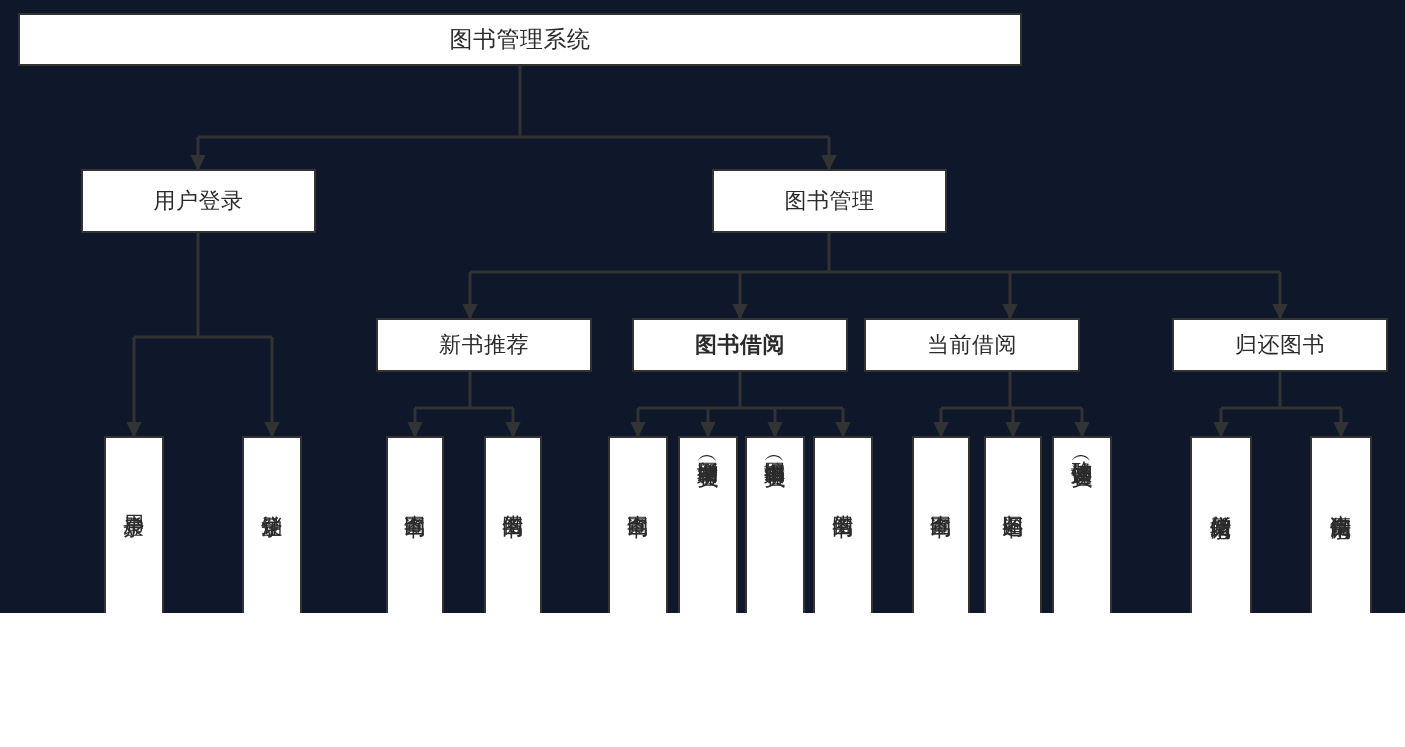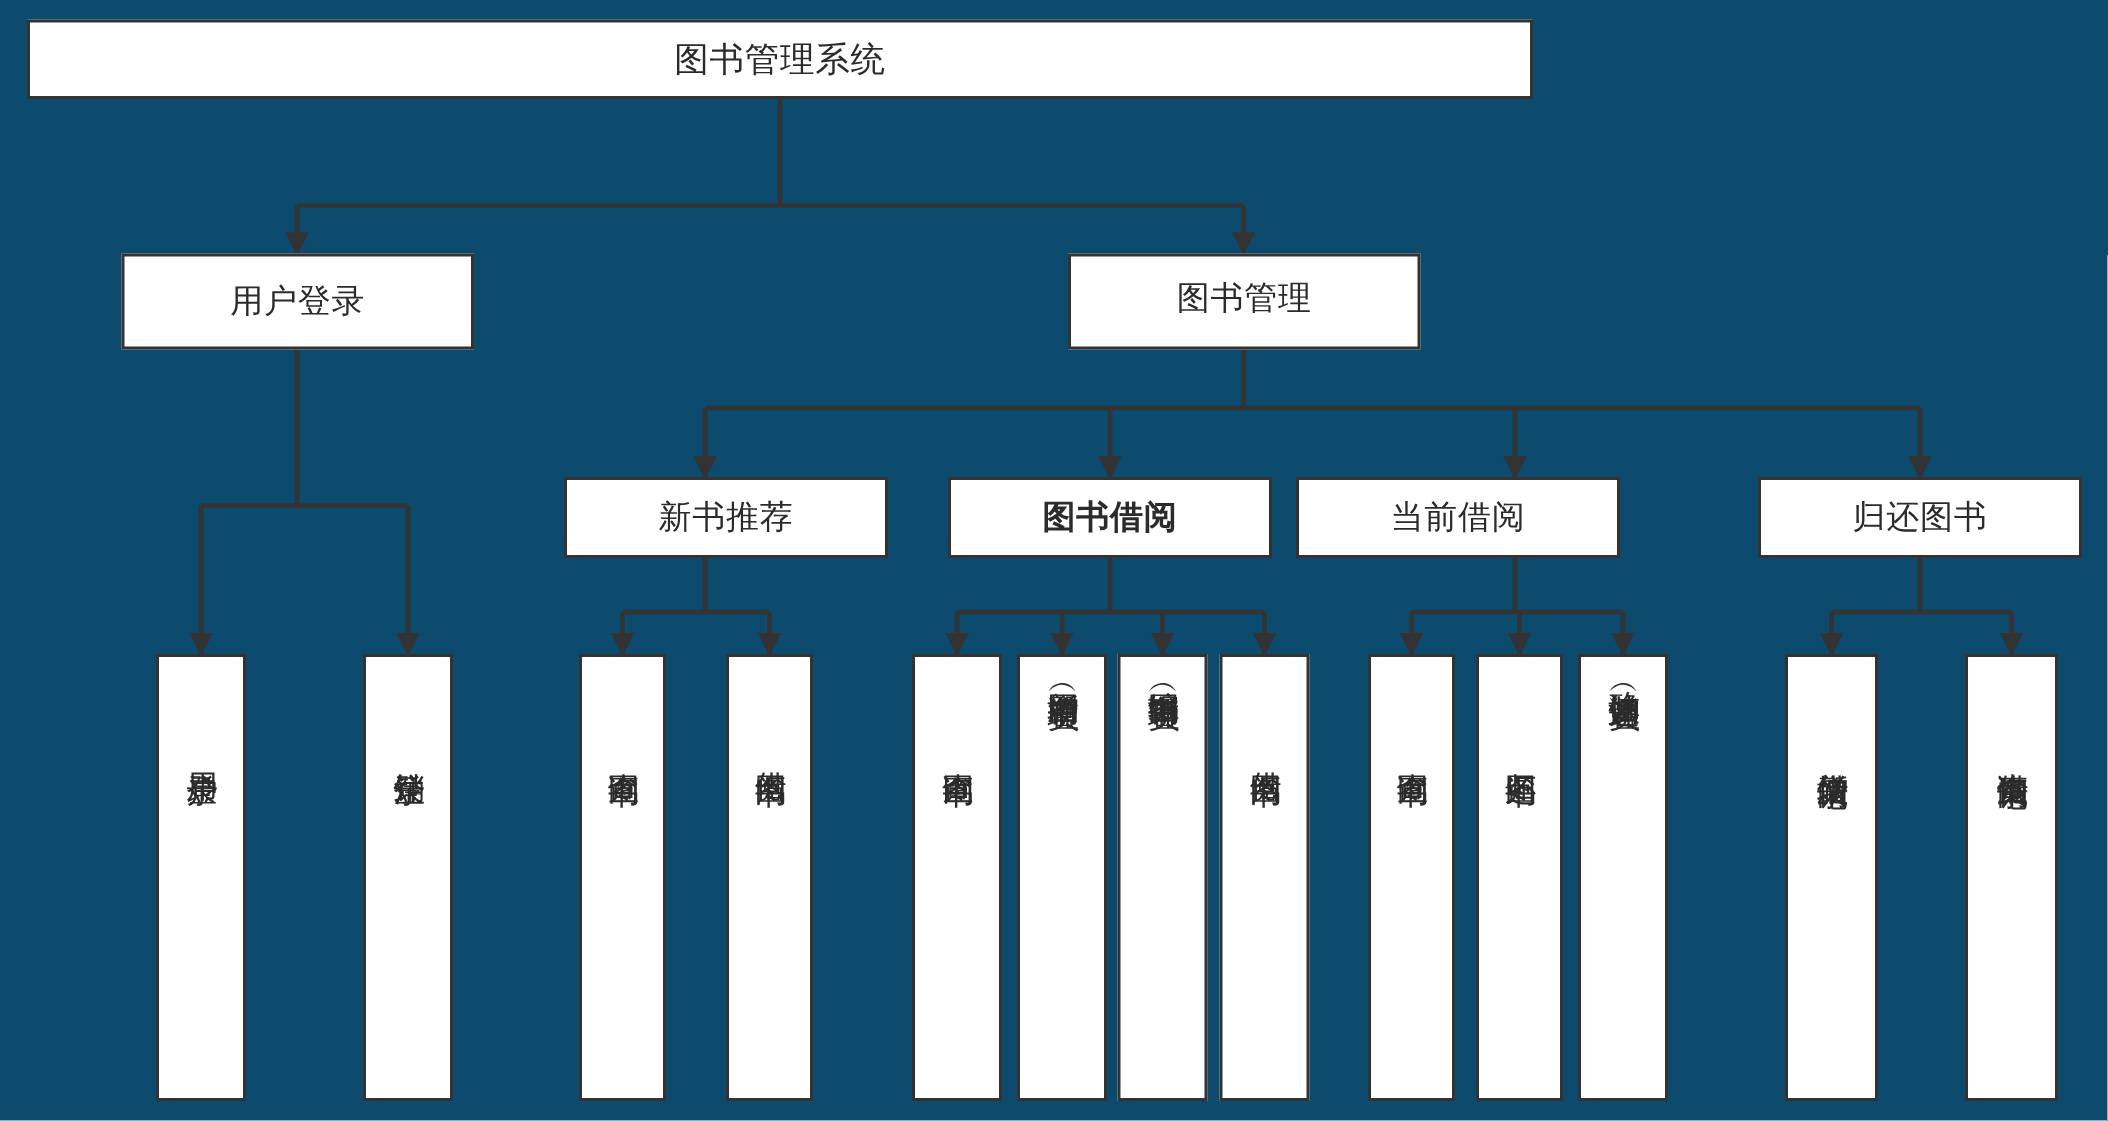--- a/index.html
+++ b/index.html
@@ -6,22 +6,22 @@
     margin: 0;
     padding: 0;
     background: #ffffff;
   }
   body {
     font-family: "Liberation Sans", "DejaVu Sans", sans-serif;
   }
   #canvas {
     position: relative;
     width: 1405px;
-    height: 747px;
-    background: #0c4a6e;
+    height: 613px;
+    background: #0f172a;
     overflow: hidden;
   }
   svg#wires {
     position: absolute;
     left: 0;
     top: 0;
     width: 1405px;
     height: 747px;
   }
   .node {
@@ -118,21 +118,21 @@
       </g>
   </svg>
 
   <div id="nodes-layer">
       <div class="node h root" style="left: 18px; top: 13px; width: 1004px; height: 53px;">
         <span class="lbl">图书管理系统</span>
       </div>
       <div class="node h" style="left: 81px; top: 169px; width: 235px; height: 64px;">
         <span class="lbl">用户登录</span>
       </div>
-      <div class="node h" style="left: 712px; top: 169px; width: 235px; height: 64px; font-family: Liberation Mono, monospace;">
+      <div class="node h" style="left: 712px; top: 169px; width: 235px; height: 64px;">
         <span class="lbl">图书管理</span>
       </div>
       <div class="node h" style="left: 376px; top: 318px; width: 216px; height: 54px;">
         <span class="lbl">新书推荐</span>
       </div>
       <div class="node h" style="left: 632px; top: 318px; width: 216px; height: 54px; font-weight: bold;">
         <span class="lbl">图书借阅</span>
       </div>
       <div class="node h" style="left: 864px; top: 318px; width: 216px; height: 54px; text-align: right;">
         <span class="lbl">当前借阅</span>

